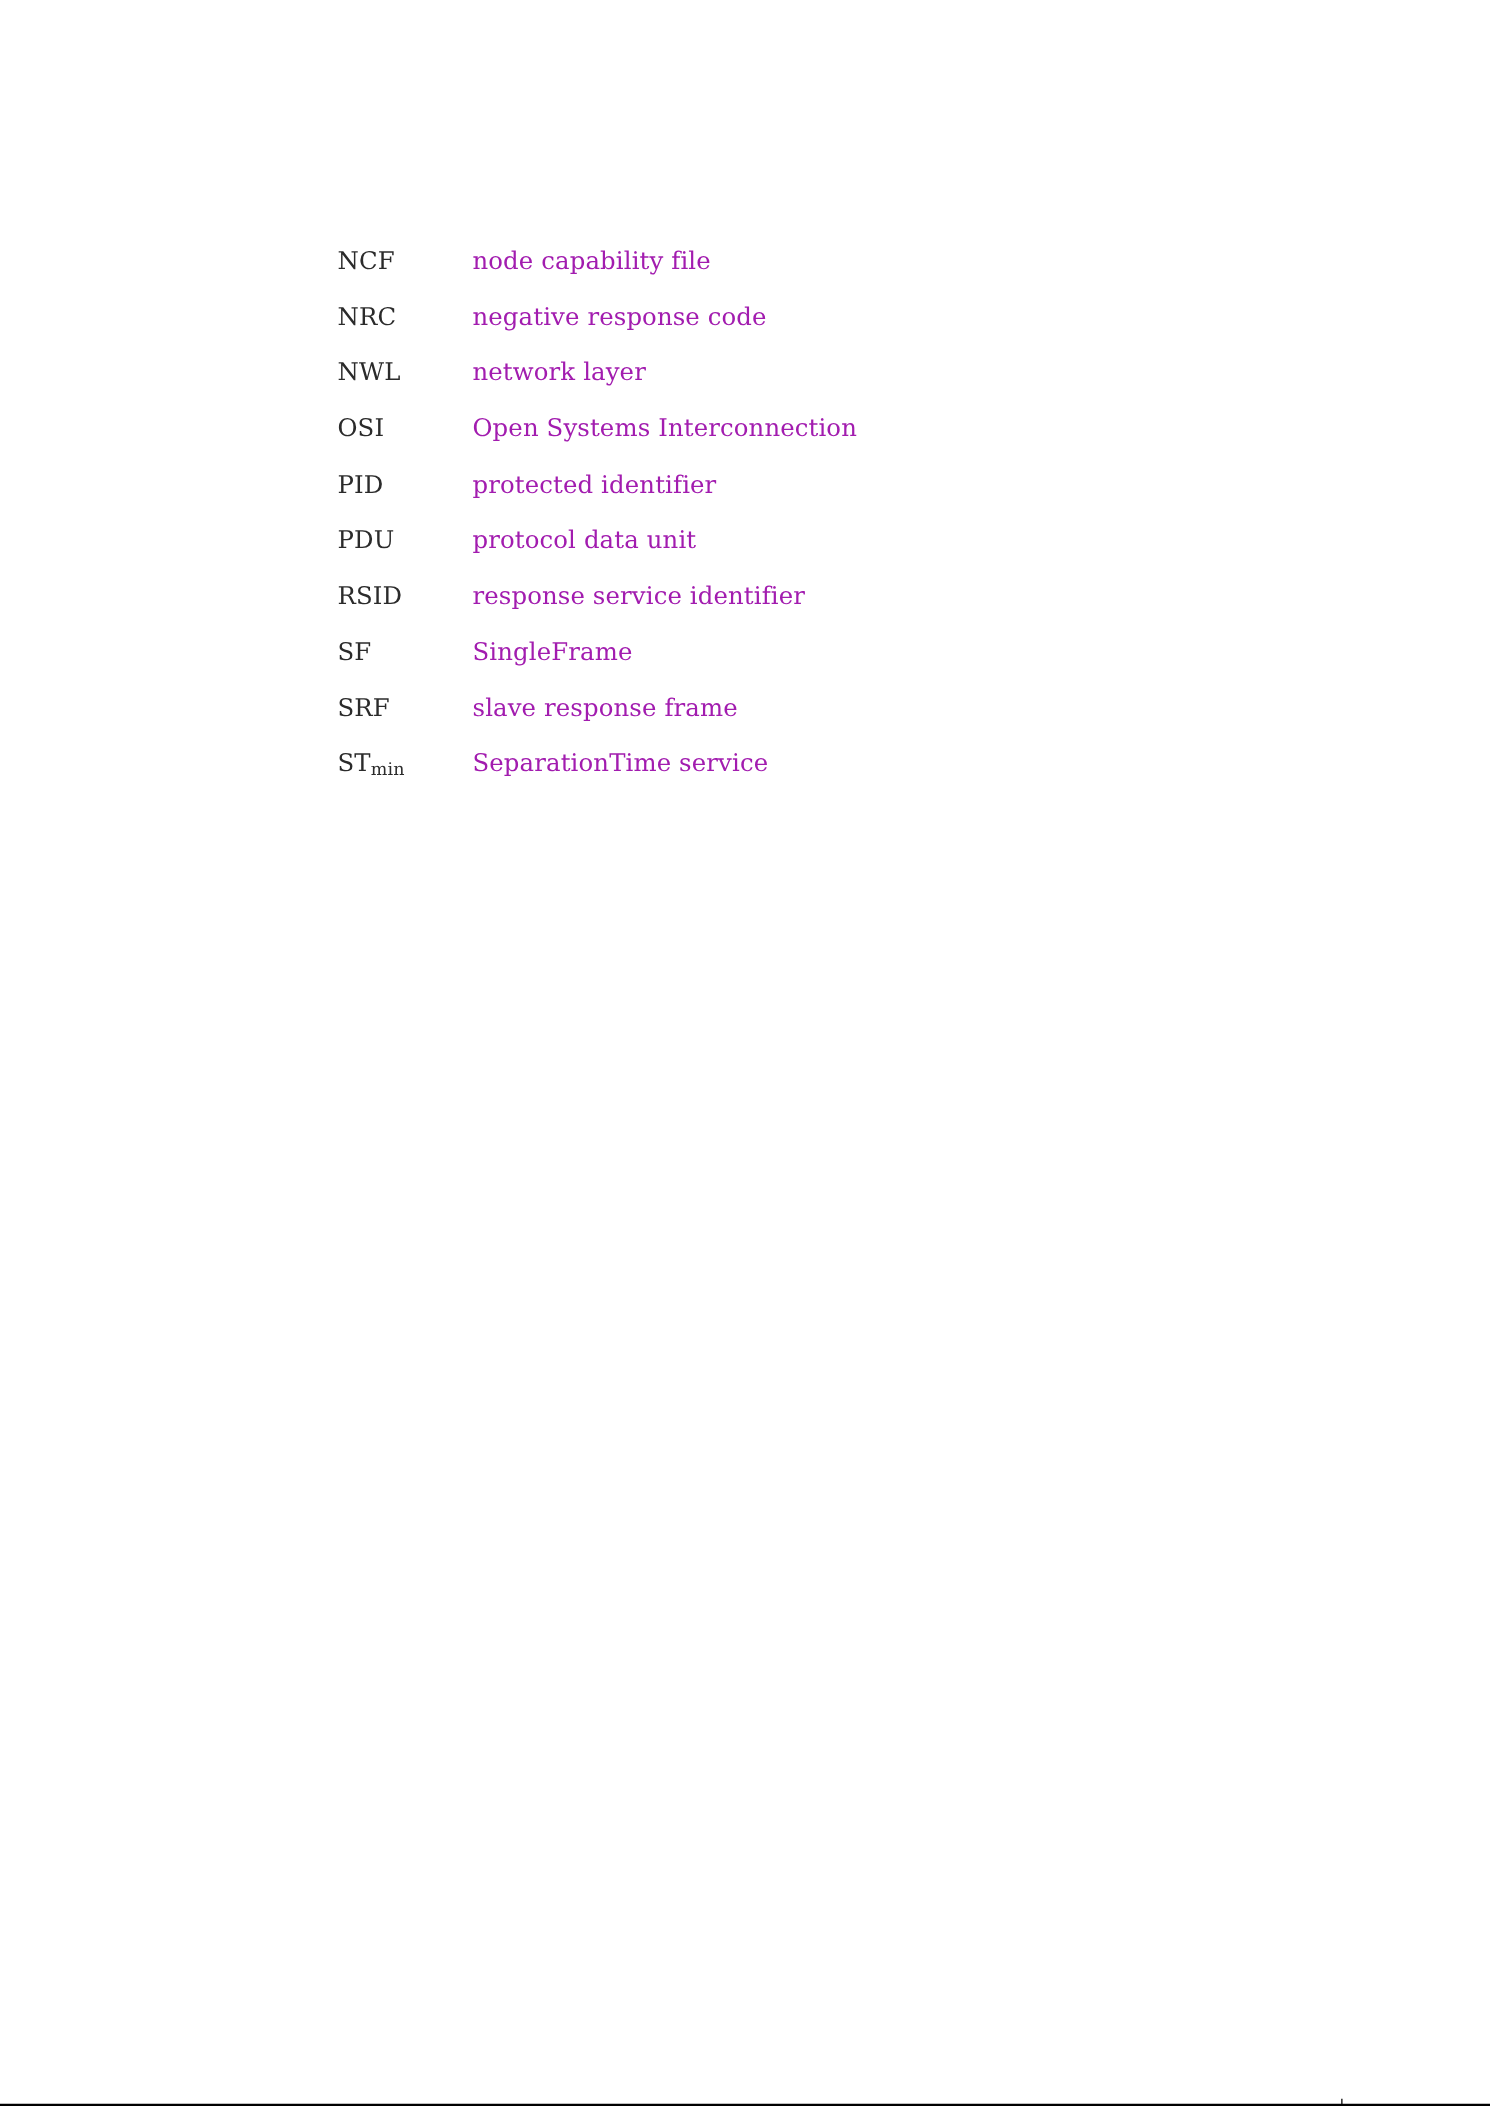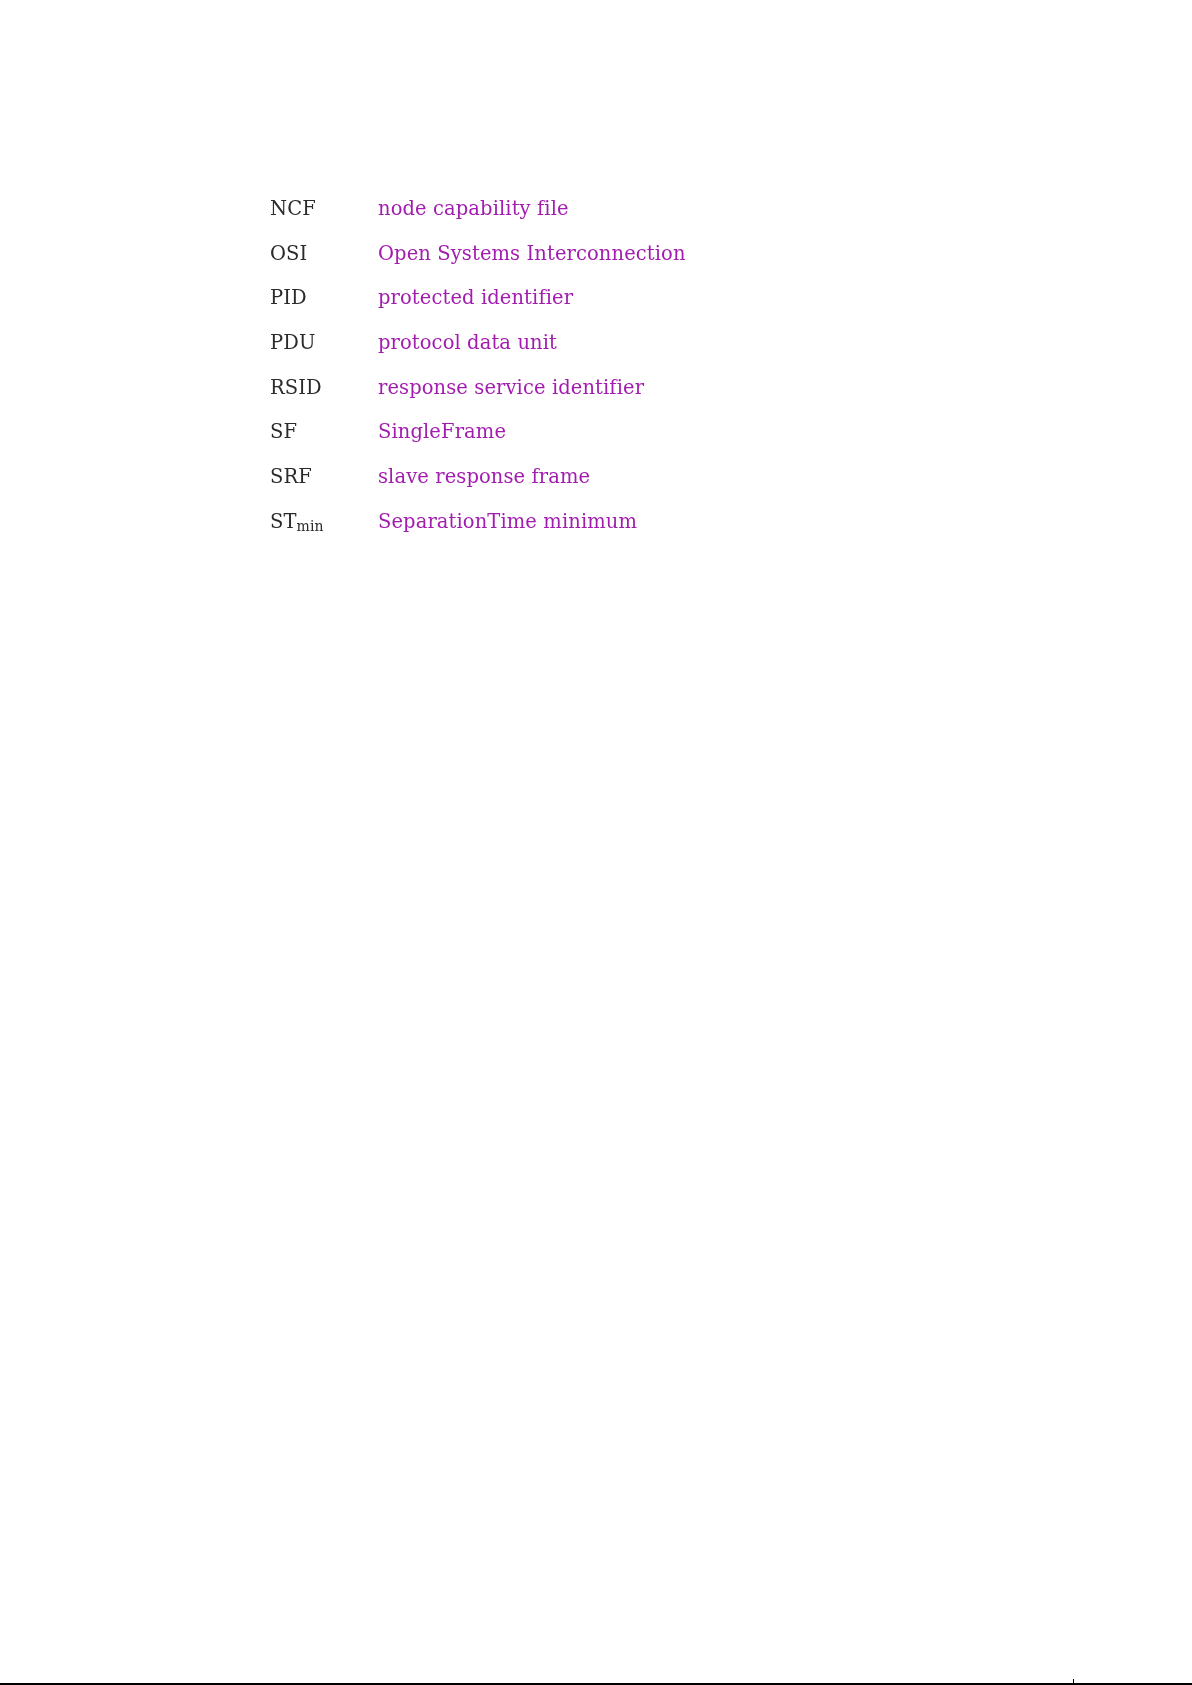--- a/index.html
+++ b/index.html
@@ -73,20 +73,28 @@
 </head>
 <body>
 
 <div class="page">
   <ul class="abbr-list">
     <li class="abbr-row">
       <span class="abbr-term">NCF</span>
       <span class="abbr-def">node capability file</span>
     </li>
     <li class="abbr-row">
+      <span class="abbr-term">NRC</span>
+      <span class="abbr-def">negative response code</span>
+    </li>
+    <li class="abbr-row">
+      <span class="abbr-term">NWL</span>
+      <span class="abbr-def">network layer</span>
+    </li>
+    <li class="abbr-row">
       <span class="abbr-term">OSI</span>
       <span class="abbr-def">Open Systems Interconnection</span>
     </li>
     <li class="abbr-row">
       <span class="abbr-term">PID</span>
       <span class="abbr-def">protected identifier</span>
     </li>
     <li class="abbr-row">
       <span class="abbr-term">PDU</span>
       <span class="abbr-def">protocol data unit</span>
@@ -98,19 +106,19 @@
     <li class="abbr-row">
       <span class="abbr-term">SF</span>
       <span class="abbr-def">SingleFrame</span>
     </li>
     <li class="abbr-row">
       <span class="abbr-term">SRF</span>
       <span class="abbr-def">slave response frame</span>
     </li>
     <li class="abbr-row">
       <span class="abbr-term"><span>ST</span><sub>min</sub></span>
-      <span class="abbr-def">SeparationTime minimum</span>
+      <span class="abbr-def">SeparationTime service</span>
     </li>
   </ul>
 
   <div class="bottom-rule"></div>
   <div class="bottom-tick"></div>
 </div>
 
 </body></html>

